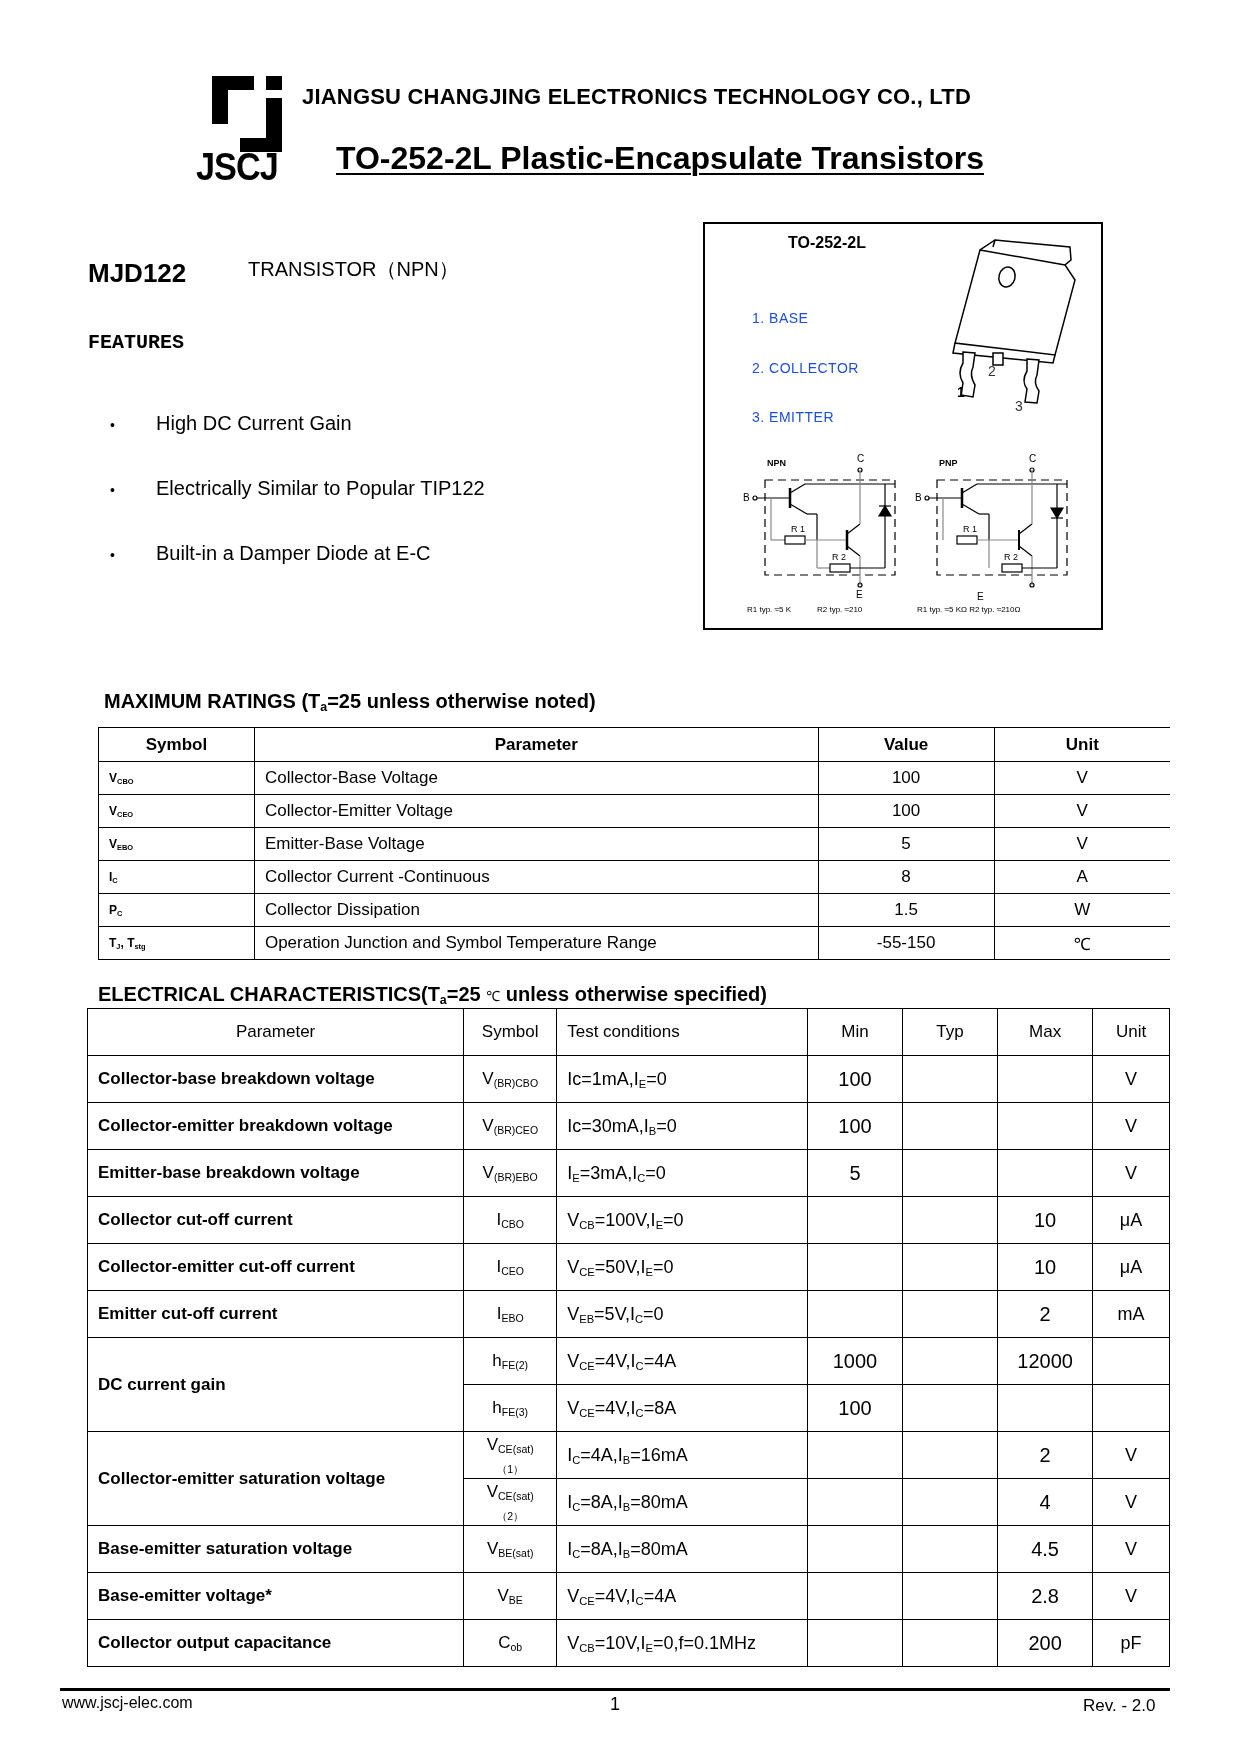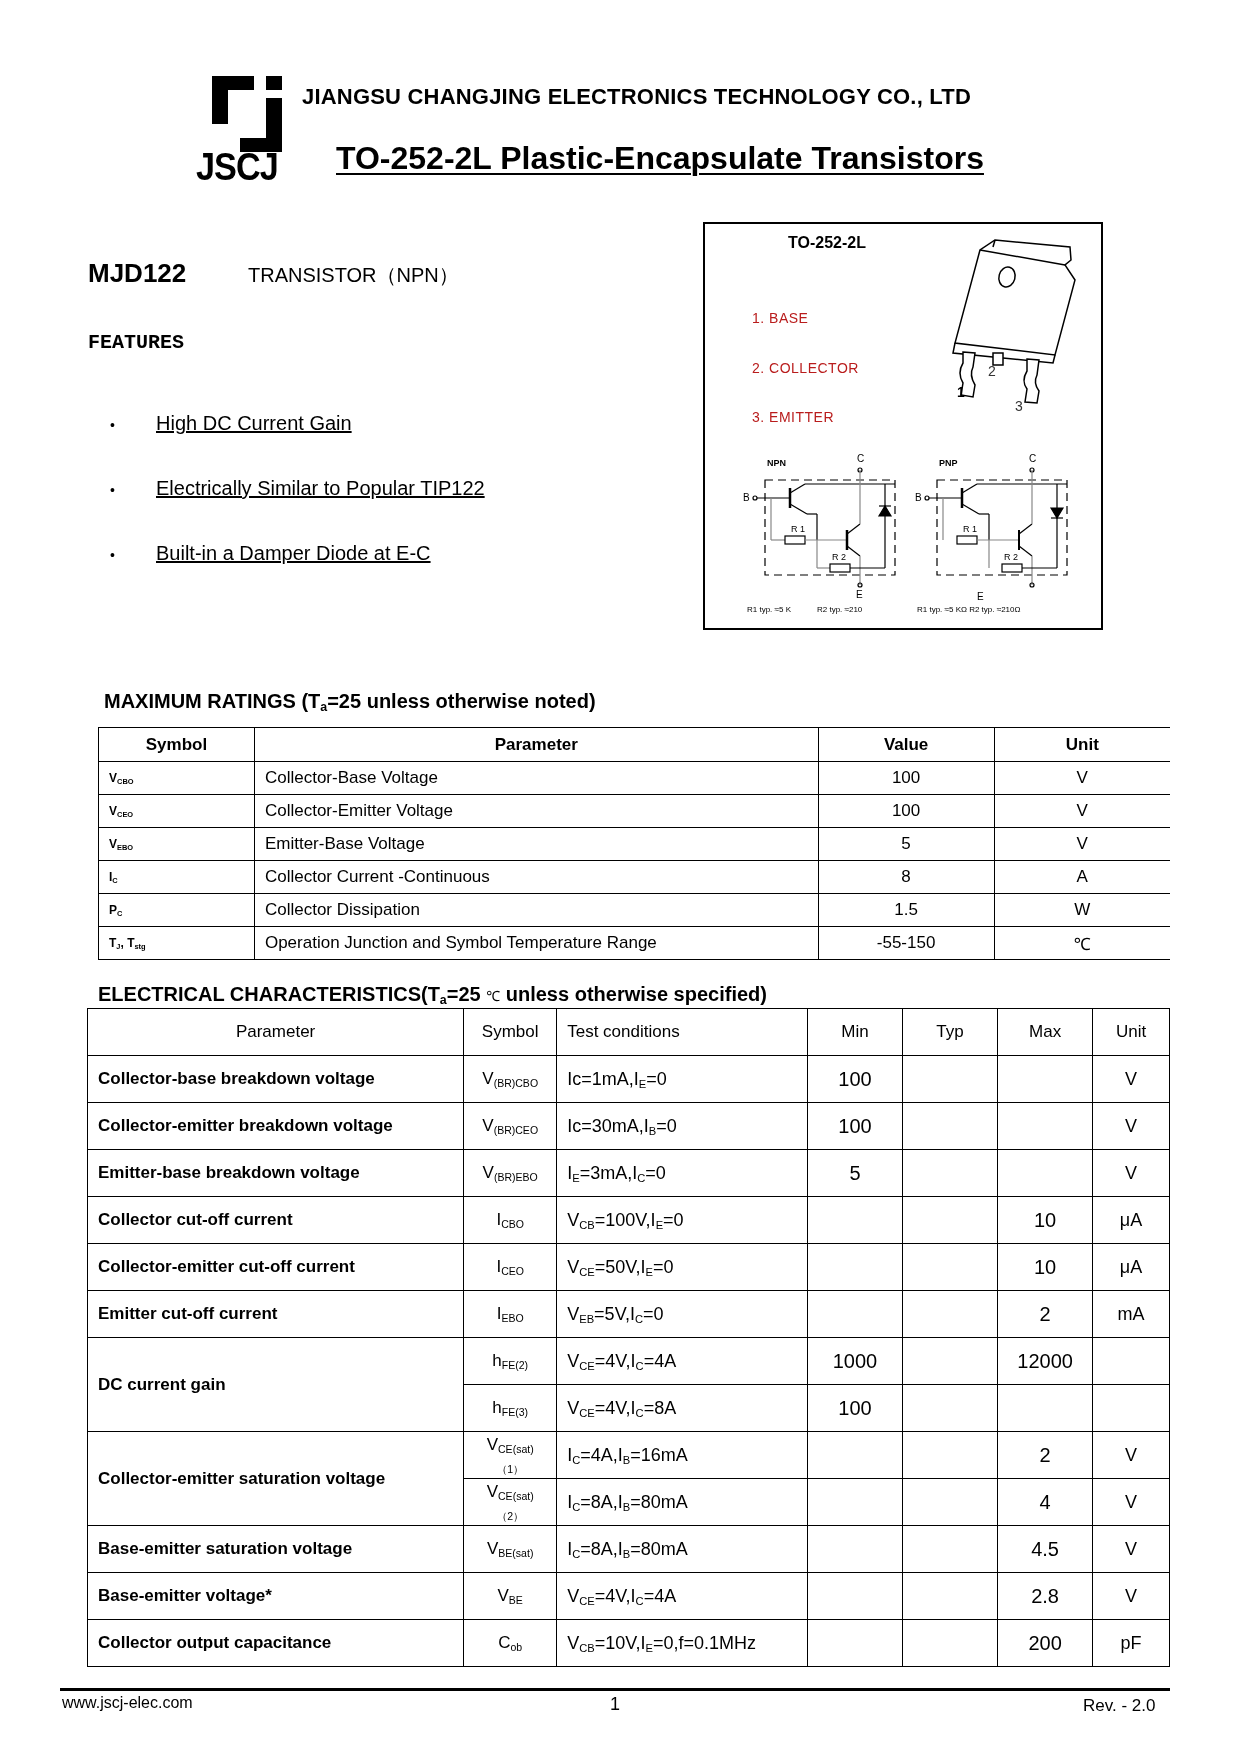--- a/index.html
+++ b/index.html
@@ -8,29 +8,29 @@
   sub { font-size:0.62em; vertical-align:-0.25em; line-height:0; }
 
   
   .logo-mark { left:212px; top:76px; width:76px; height:76px; }
   .logo-text { left:196px; top:146px; font-size:38px; font-weight:bold; letter-spacing:-1px; transform:scaleX(0.9); transform-origin:left top; }
   .company { left:302px; top:84px; font-size:22px; font-weight:bold; letter-spacing:0.2px; }
   .doc-title { left:336px; top:140px; font-size:32px; font-weight:bold; text-decoration:underline; text-decoration-thickness:2px; text-underline-offset:4px; }
 
   
   .part-no { left:88px; top:258px; font-size:26px; font-weight:bold; }
-  .part-type { left:248px; top:262px; font-size:20px; }
+  .part-type { left:248px; top:256px; font-size:20px; }
   .features-h { left:88px; top:331px; font-size:20px; font-weight:bold;font-family:Liberation Mono, monospace; }
-  .feat { left:110px; font-size:20px;text-decoration:underline; }
+  .feat { left:110px; font-size:20px; }
   .feat .b { display:inline-block; width:46px; font-size:14px; vertical-align:middle; }
 
   
   .pkg-box { left:703px; top:222px; width:400px; height:408px; border:2px solid #000; box-sizing:border-box; }
   .pkg-title { left:752px; top:234px; font-size:16px; font-weight:bold;margin-left:36px; }
-  .pin { left:752px; font-size:14px; color:#b91c1c; letter-spacing:0.5px; }
+  .pin { left:752px; font-size:14px; color:#1d4ed8; letter-spacing:0.5px; }
   .pkg-svg { left:935px; top:235px; width:170px; height:190px; }
   .circ-svg { left:735px; top:448px; width:360px; height:170px; }
 
   
   .sec-h { font-size:20px; font-weight:bold; }
   table { border-collapse:collapse; position:absolute; }
   .mr { left:98px; top:727px; width:1072px; }
   .mr td, .mr th { border:1.5px solid #000; height:32px; padding:0 10px; font-size:17px; }
   .mr th { font-weight:bold; text-align:center; height:33px; }
   .mr tr:first-child th { border-top:1.5px solid #000; }

